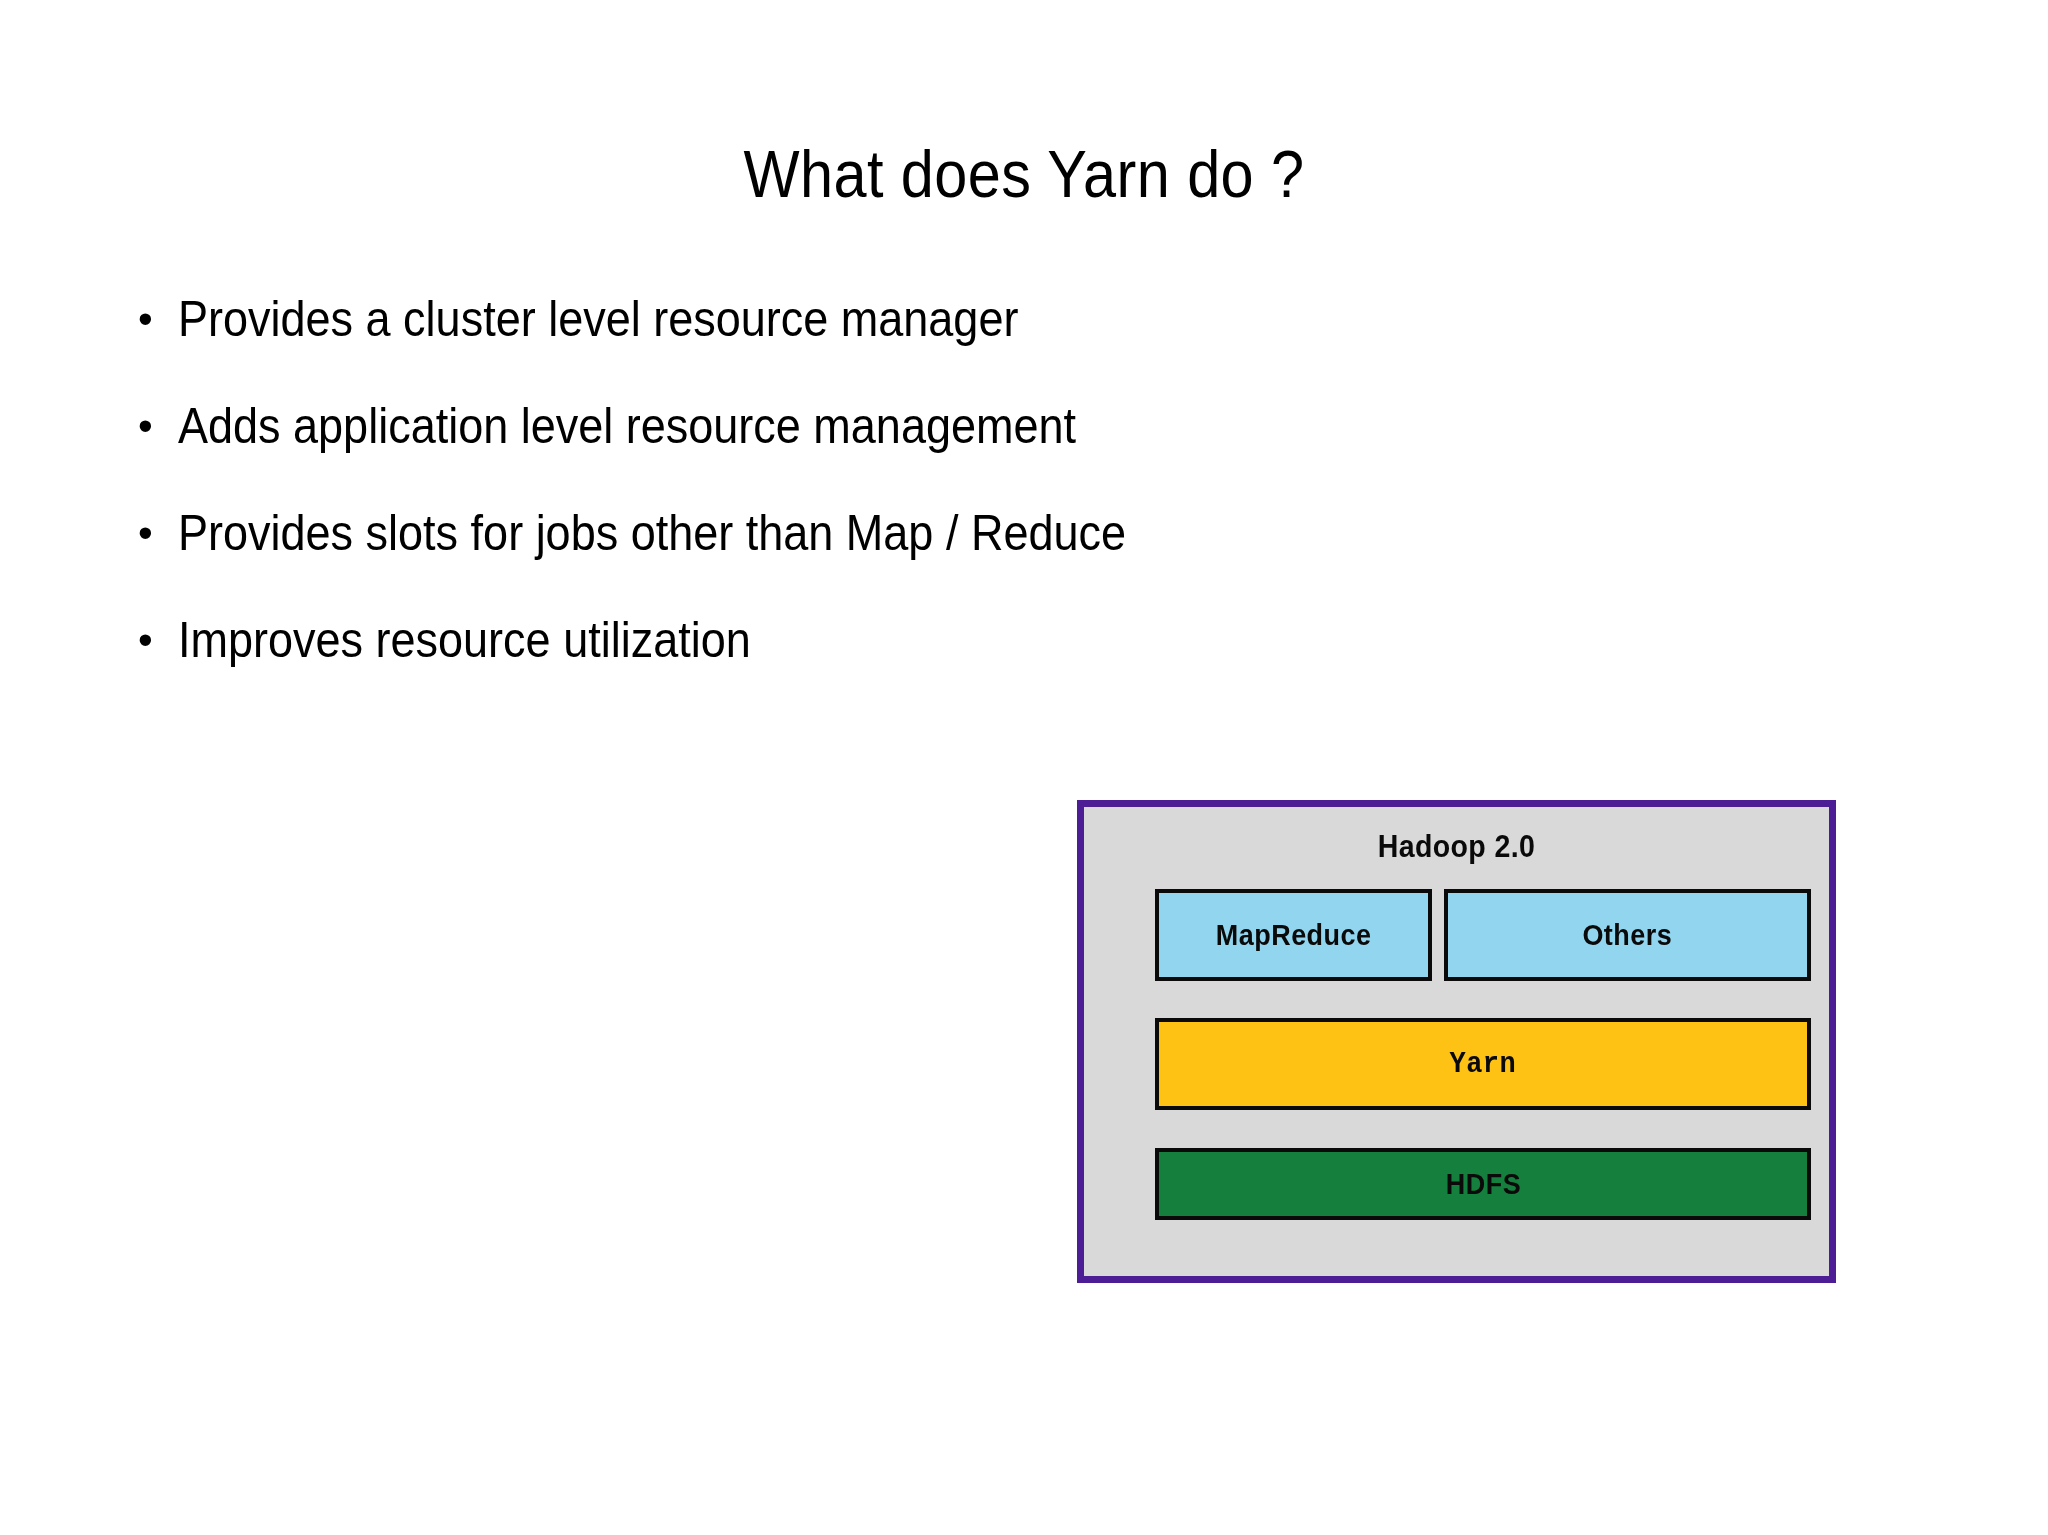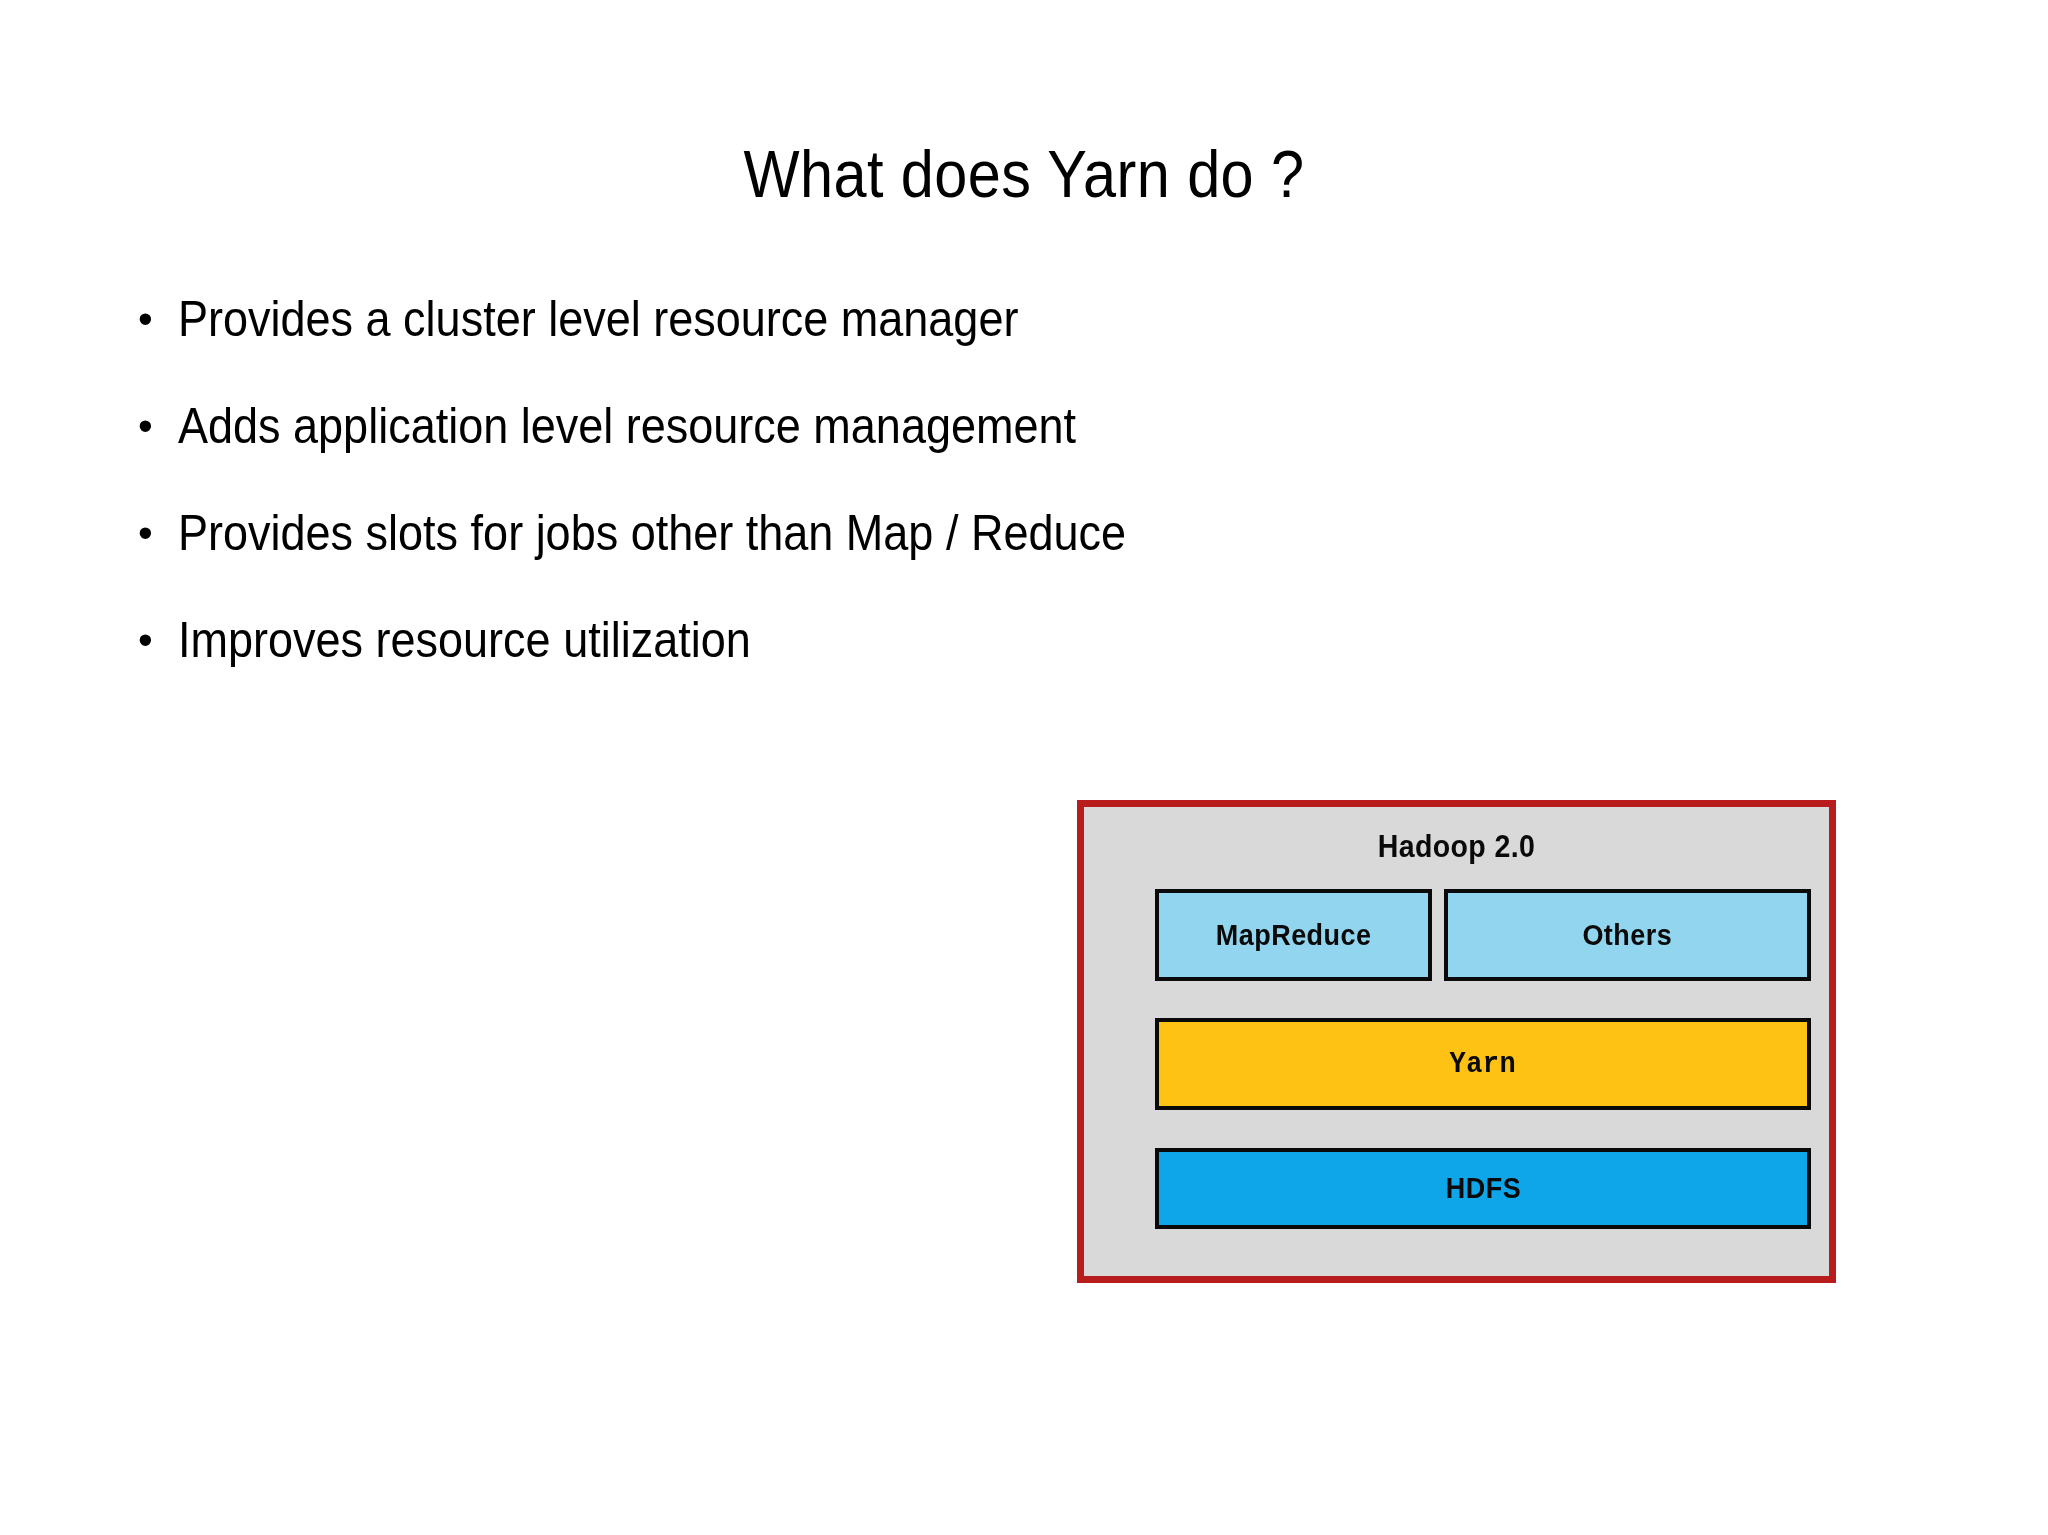--- a/index.html
+++ b/index.html
@@ -76,21 +76,21 @@
 
   
   .hadoop-diagram {
     position: absolute;
     left: 1077px;
     top: 800px;
     width: 759px;
     height: 483px;
     box-sizing: border-box;
     background: #d9d9d9;
-    border: 7px solid #b91c1c;
+    border: 7px solid #4c1d95;
   }
   .diagram-caption {
     position: absolute;
     left: 0;
     top: 22px;
     width: 100%;
     text-align: center;
     font-size: 31px;
     font-weight: bold;
     letter-spacing: 0.4px;
@@ -136,22 +136,22 @@
     top: 211px;
     width: 656px;
     height: 92px;
     background: #fdc214;
     font-family: Liberation Mono, monospace;
   }
   .box-hdfs {
     left: 71px;
     top: 341px;
     width: 656px;
-    height: 81px;
-    background: #0ea5e9;
+    height: 72px;
+    background: #15803d;
   }
 </style>
 </head>
 <body>
 
 <div class="slide">
 
   <h1 class="slide-title">What does Yarn do ?</h1>
 
   <ul class="bullet-list">

